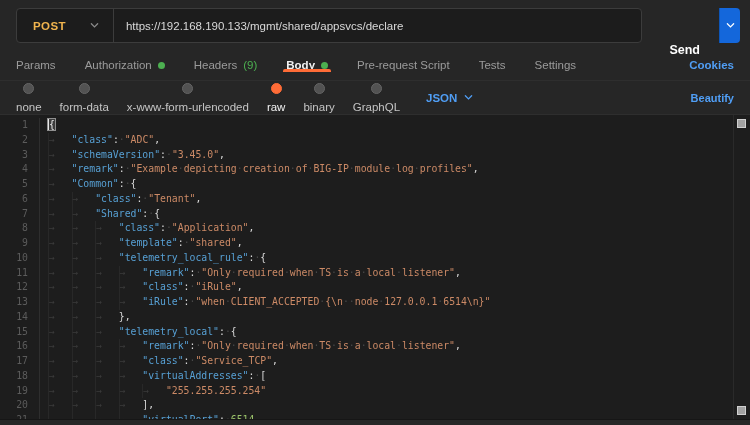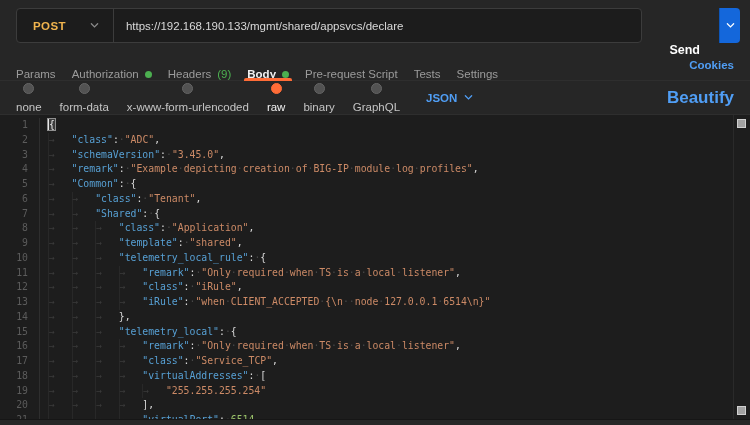--- a/index.html
+++ b/index.html
@@ -18,36 +18,36 @@
   .method-label { color: #f0b44e; font-weight: 700; font-size: 11.5px; letter-spacing: .4px; }
   .chev { width: 9px; height: 9px; flex: none; }
   .chev svg { display: block; }
   .vdiv { width: 1px; background: #3c3c3c; }
   .url-input { flex: 1; background: transparent; border: none; outline: none; color: #d9d9d9; font-size: 11.5px; padding: 0 12px; font-family: "Liberation Sans", sans-serif; }
   .send-group { display: flex; flex: none; }
   .send-btn { background: #1467db; color: #fff; border: none; border-radius: 4px 0 0 4px; font-size: 12.5px; font-weight: 700; padding: 0 19px; cursor: pointer; font-family: "Liberation Sans", sans-serif; margin-top: 35px; }
   .send-caret { background: #1467db; border: none; border-left: 1px solid #0e56b8; border-radius: 0 4px 4px 0; width: 21px; display: flex; align-items: center; justify-content: center; cursor: pointer; }
 
   
-  .tabs-row { display: flex; align-items: flex-end; gap: 16px; padding: 0 16px; height: 31px; border-bottom: 1px solid #2e2e2e; flex: none; }
+  .tabs-row { display: flex; align-items: center; gap: 29px; padding: 0 16px; height: 31px; border-bottom: 1px solid #2e2e2e; flex: none; }
   .tab { display: flex; align-items: center; gap: 6px; color: #9b9b9b; font-size: 11.5px; position: relative; cursor: pointer; white-space: nowrap; }
   .tab.active { color: #f2f2f2; font-weight: 600; }
   .tab.active::after { content: ""; position: absolute; left: -3px; right: -3px; bottom: -1px; height: 3px; background: #ff6c37; border-radius: 2px 2px 0 0; }
   .dot { width: 7px; height: 7px; border-radius: 50%; background: #4caf50; display: inline-block; }
   .count { color: #4caf50; }
   .cookies { margin-left: auto; align-self: center; color: #509ef5; font-size: 11.5px; font-weight: 600; cursor: pointer; text-decoration: none; }
 
   
   .type-row { display: flex; align-items: center; gap: 18px; padding: 0 16px; height: 33px; flex: none; }
   .radio-opt { display: flex; align-items: center; gap: 7px; font-size: 11.5px; color: #c4c4c4; cursor: pointer; white-space: nowrap; flex-direction: column; }
   .radio { width: 11px; height: 11px; border-radius: 50%; background: #525252; border: 1px solid #656565; flex: none; }
   .radio-opt.selected .radio { background: #ff6c37; border-color: #ff6c37; }
   .radio-opt.selected { color: #f0f0f0; }
   .format-select { display: flex; align-items: center; gap: 7px; color: #509ef5; font-size: 11.5px; font-weight: 600; margin-left: 8px; cursor: pointer; }
-  .beautify { margin-left: auto; color: #509ef5; font-size: 17px; font-weight: 600; cursor: pointer; text-decoration: none; }
+  .beautify { margin-left: auto; color: #509ef5; font-size: 11px; font-weight: 600; cursor: pointer; text-decoration: none; }
 
   
   .editor { position: relative; flex: 1; background: #1d1d1d; border-top: 1px solid #2e2e2e; overflow: hidden; font-family: "DejaVu Sans Mono", "Liberation Mono", monospace; font-size: 9.8px; }
   #code-lines { padding-top: 3px; }
   .code-line { display: flex; line-height: 14.75px; white-space: nowrap; }
   .ln { flex: none; width: 40px; text-align: right; padding-right: 11px; color: #5b5b5b; border-right: 1px solid #2e2e2e; user-select: none; }
   .lc { padding-left: 8px; color: #d9d9d9; }
   .ind { display: inline-block; width: 4ch; color: #3b3b3b; border-left: 1px solid #282828; }
   .tk { color: #57a0d4; }
   .ts { color: #cc8a66; }

